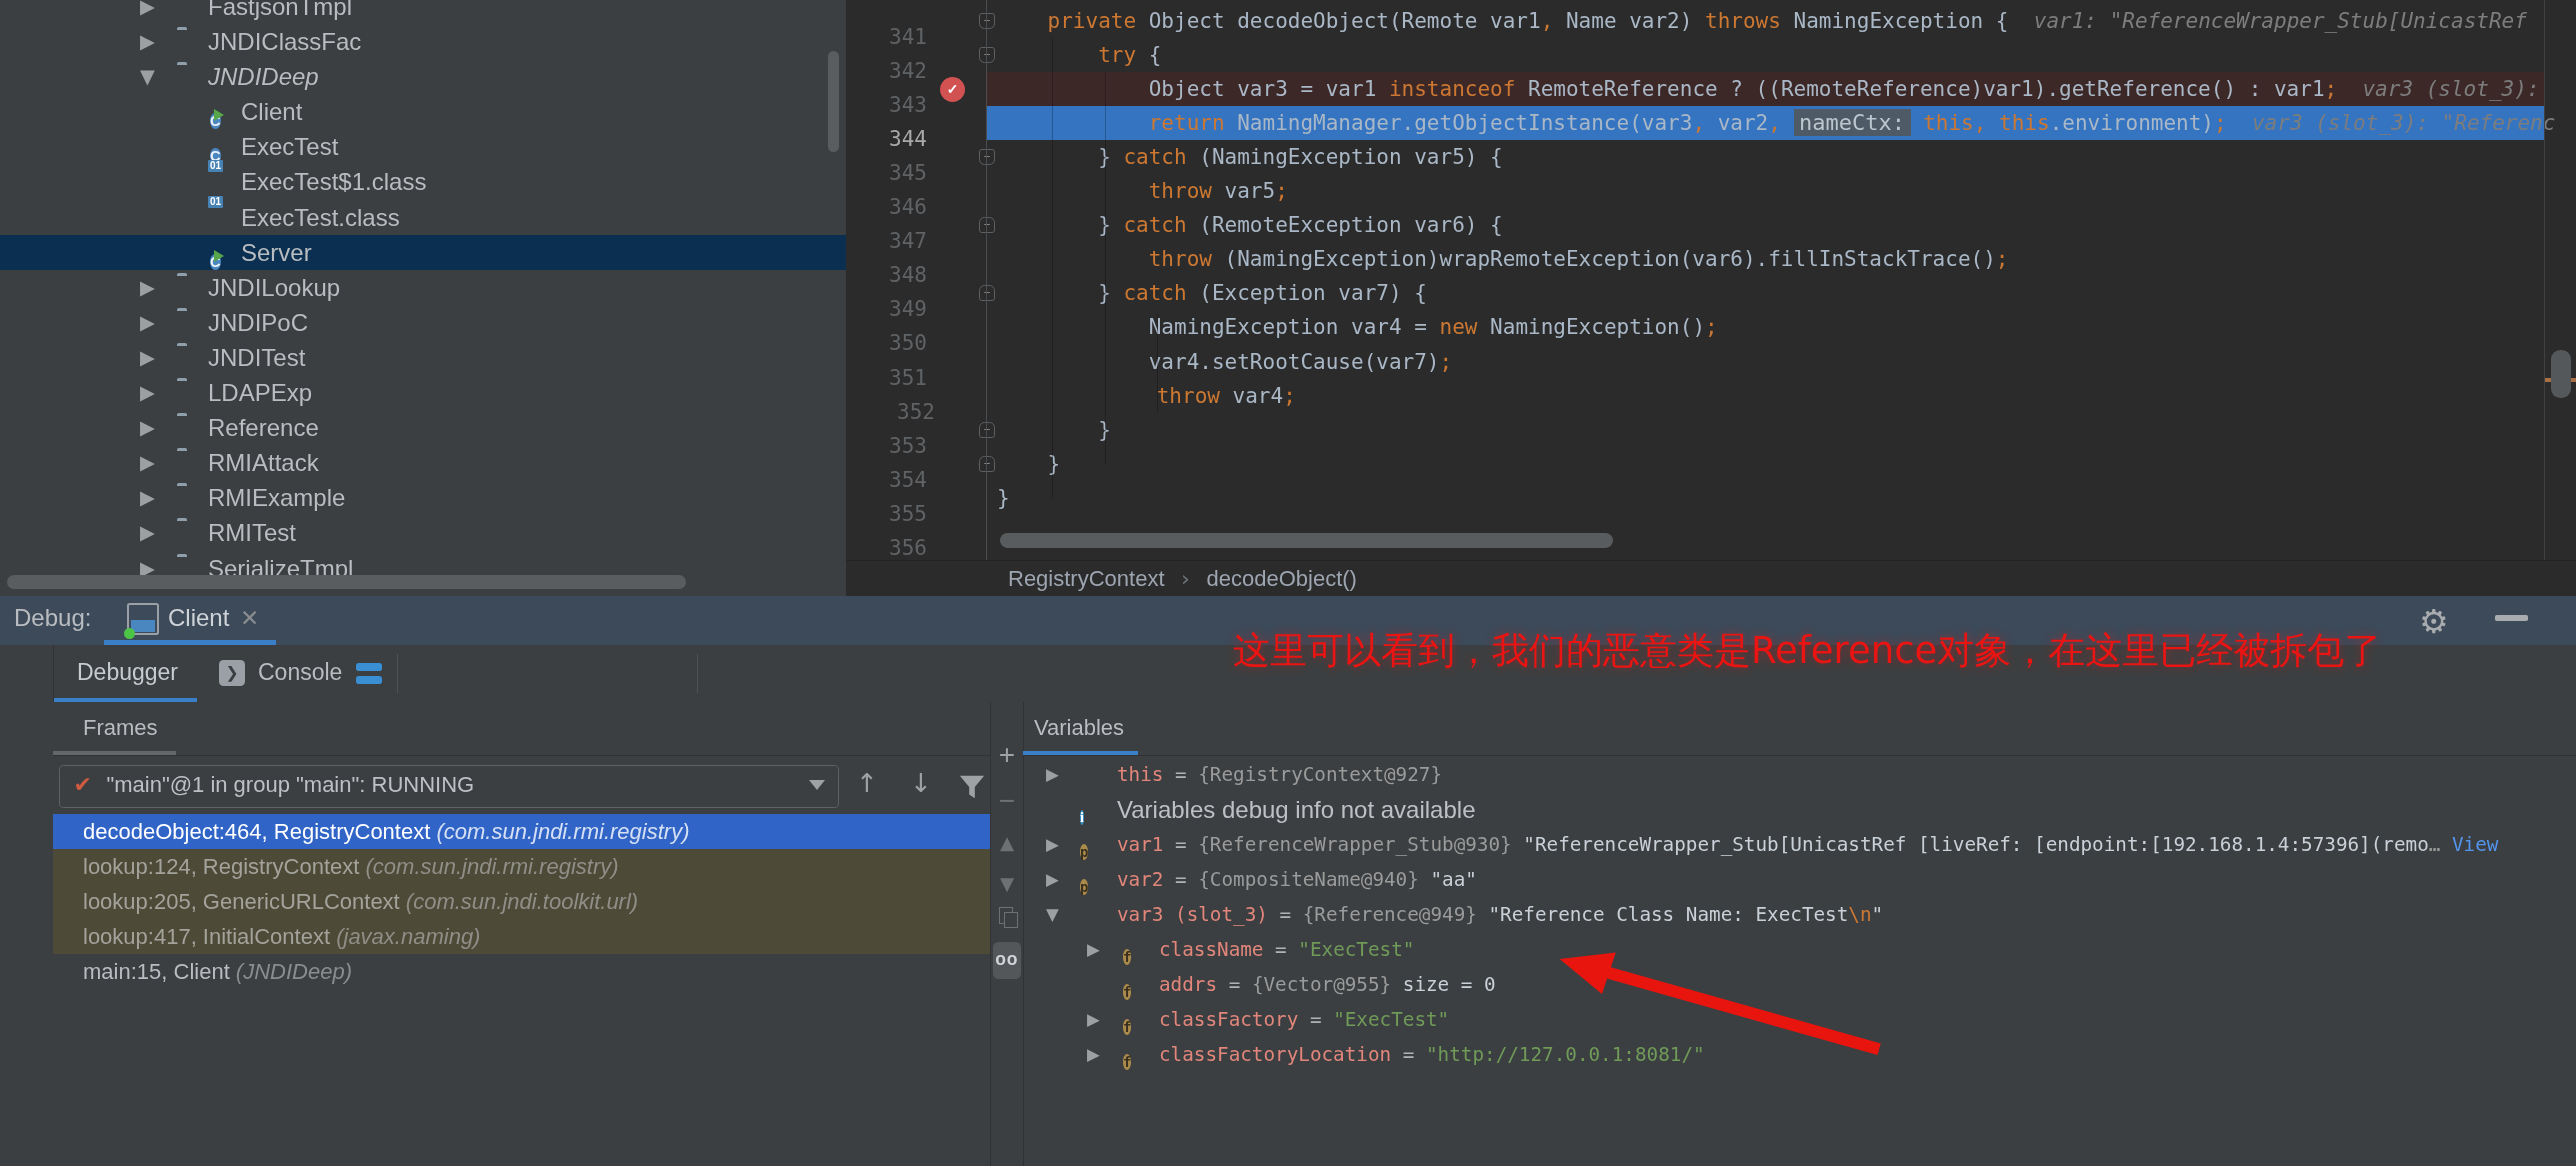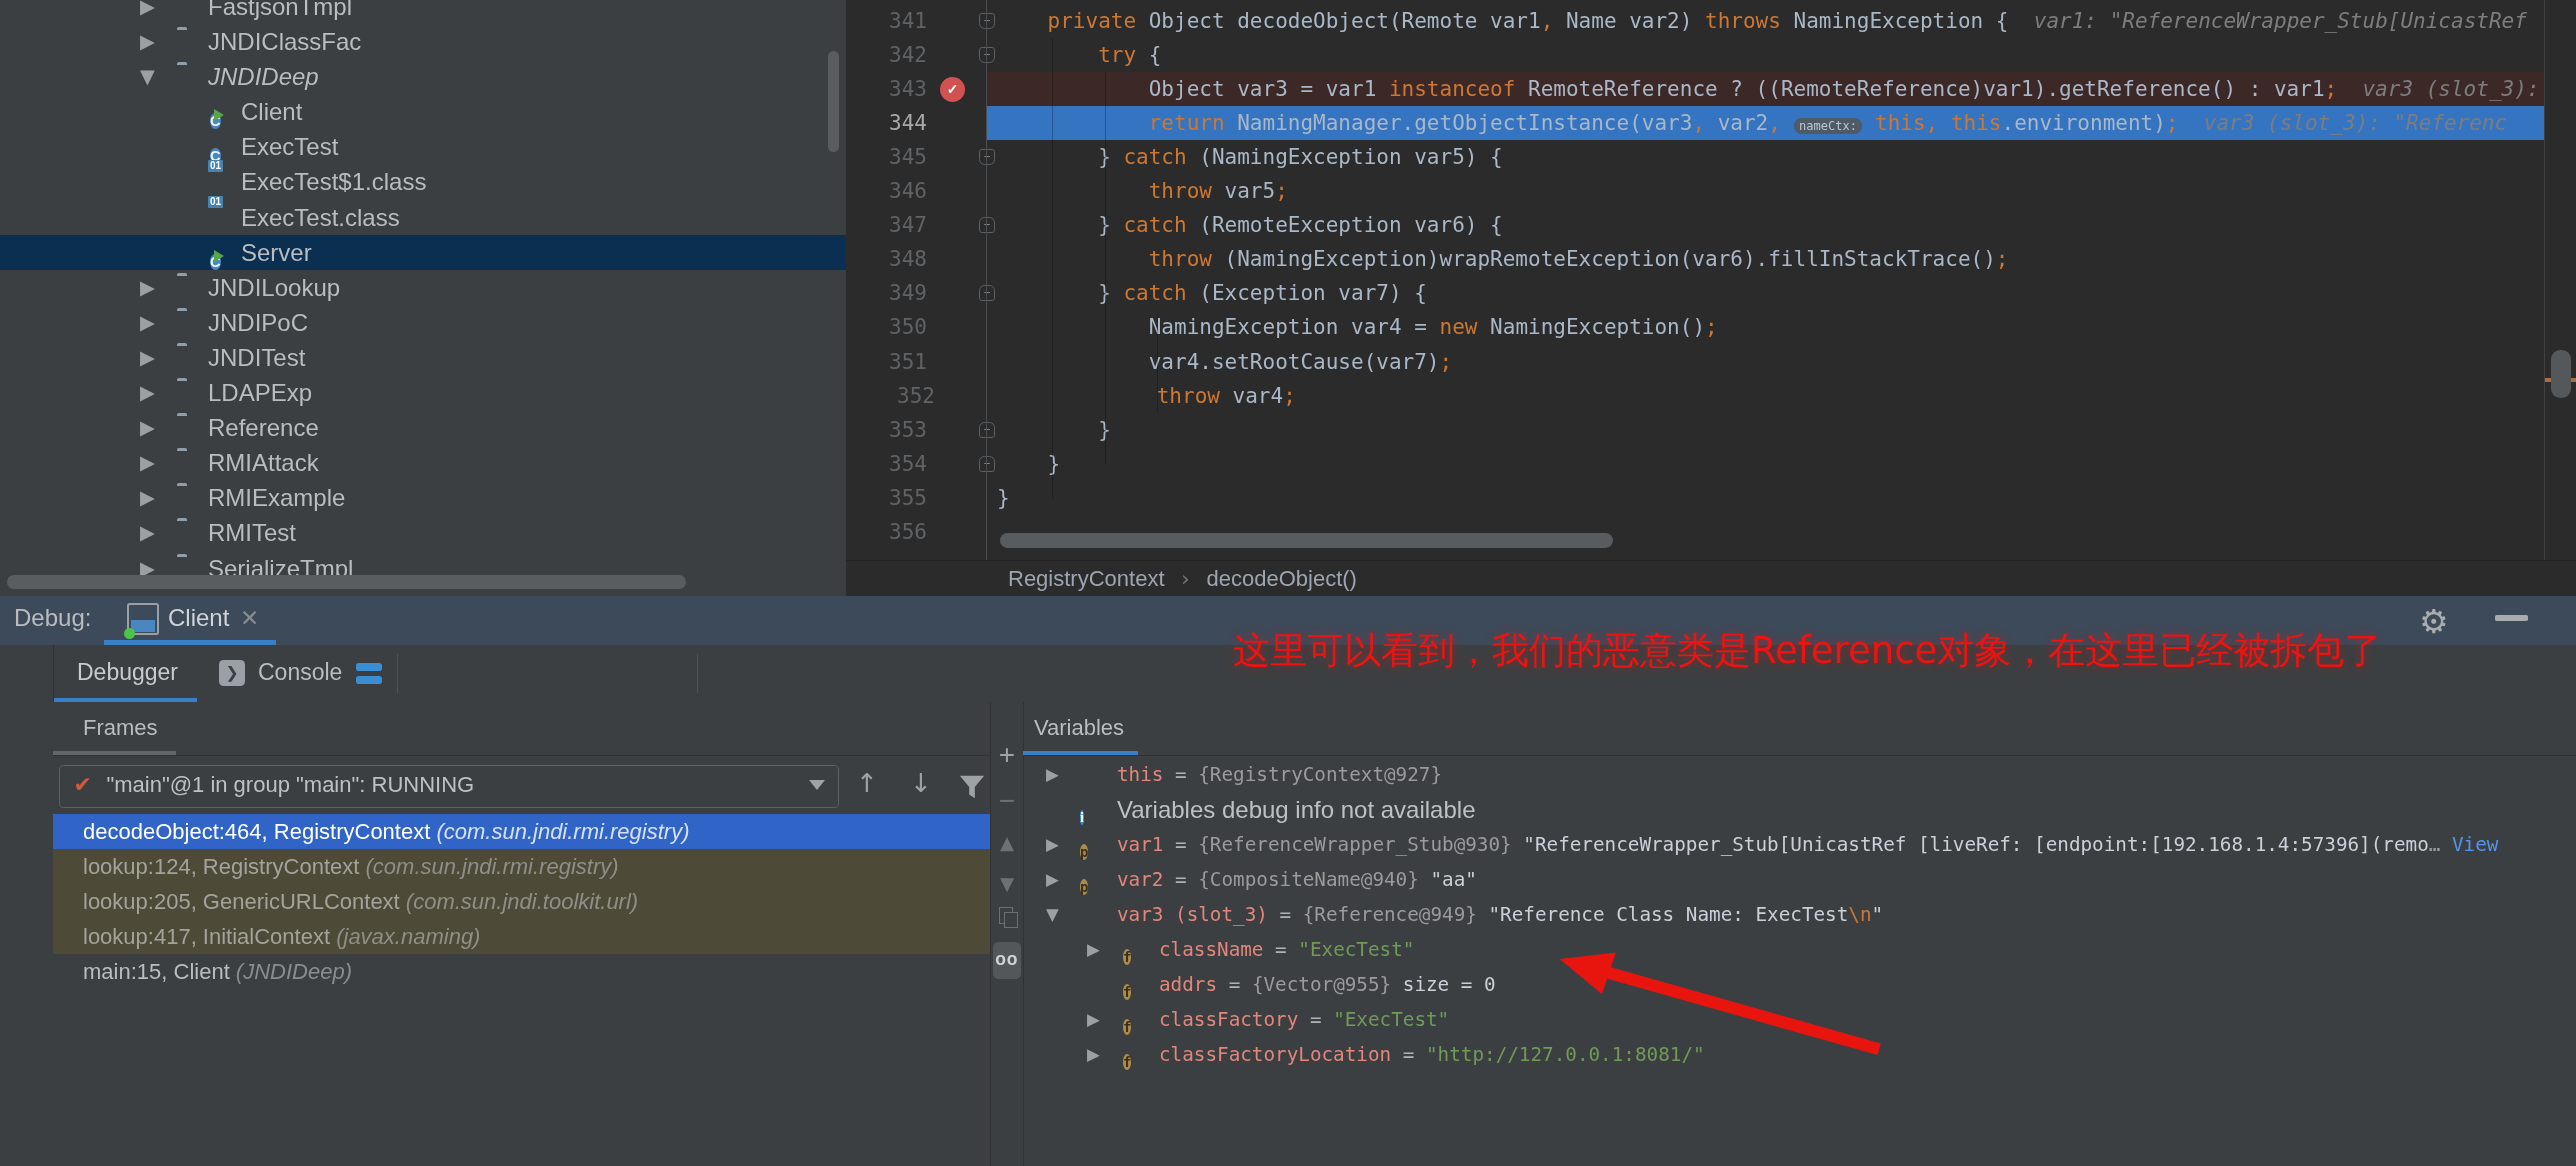--- a/index.html
+++ b/index.html
@@ -25,33 +25,33 @@
   .proj-vscroll{position:absolute;right:7.4px;top:51px;width:11px;height:101px;background:#5a5d5f;border-radius:5.5px;}
   .proj-hscroll{position:absolute;left:7.4px;bottom:7.4px;width:679px;height:14px;background:#5a5d5f;border-radius:7.4px;}
 
   
   .editor{position:absolute;left:846px;top:0;width:1730px;height:596px;background:#2b2b2b;overflow:hidden;}
   .gutter-border{position:absolute;left:140px;top:0;width:0.9px;height:560px;background:#4b4e50;}
   .cl{position:absolute;left:0;width:1730px;height:34px;line-height:34px;white-space:pre;}
   .clbg{position:absolute;left:140px;right:31px;top:0;bottom:0;}
   .bg-break{background:#3d2828;}
   .bg-exec{background:#3574c1;}
-  .lnum{position:absolute;left:0;top:0;width:81px;text-align:right;color:#606366;font-size:21px;font-family:"DejaVu Sans Mono",monospace;}
+  .lnum{position:absolute;left:0;top:16px;width:81px;text-align:right;color:#606366;font-size:21px;font-family:"DejaVu Sans Mono",monospace;}
   .lnum.cur{color:#a9a9a9;}
   .gut{position:absolute;}
   .gut.break{left:94px;top:4.6px;width:25px;height:25px;border-radius:50%;background:#d25252;color:#fff;
     font-size:14px;line-height:25px;text-align:center;font-weight:bold;}
   .gut.fold,.gut.fold2{left:133px;top:9.2px;width:14px;height:14px;border:1.8px solid #5d6164;background:#2b2b2b;color:#9da0a2;
     font-size:11px;line-height:12px;text-align:center;border-radius:2.8px 2.8px 5.5px 5.5px;}
   .gut.fold2{border-radius:5.5px 5.5px 2.8px 2.8px;}
   .codetxt{position:absolute;left:151px;top:0;font-size:21px;font-family:"DejaVu Sans Mono",monospace;}
   .tk-k{color:#cc7832;}
   .tk-d{color:#a9b7c6;}
   .tk-hint{color:#7d7d7d;font-style:italic;}
-  .tk-chip{background:#4e5a66;color:#bcc6ce;border-radius:8px;padding:0.9px 5.5px;font-size:12px;}
+  .tk-chip{background:#4e5a66;color:#bcc6ce;border-radius:0;padding:0.9px 5.5px;font-size:22px;}
   .iguide{position:absolute;width:0.9px;background:rgba(0,0,0,0.25);}
   .ed-vtrack{position:absolute;right:0;top:0;width:31px;height:596px;border-left:0.9px solid #414141;}
   .ed-vthumb{position:absolute;right:5.5px;top:350px;width:20px;height:48px;background:#55585a;border-radius:9.2px;}
   .ed-mark{position:absolute;right:0;top:378px;width:31px;height:3.7px;background:#a96f44;}
   .ed-hscroll{position:absolute;left:154px;top:533px;width:613px;height:14.7px;background:#595c5e;border-radius:7.4px;}
   .breadcrumbs{position:absolute;left:0;top:560px;width:1730px;height:36px;line-height:36px;background:#2b2b2b;border-top:0.9px solid #232323;
     color:#9da5b0;font-size:22px;}
   .bc-sep{color:#6f7377;margin:0 16.6px;}
 
   

